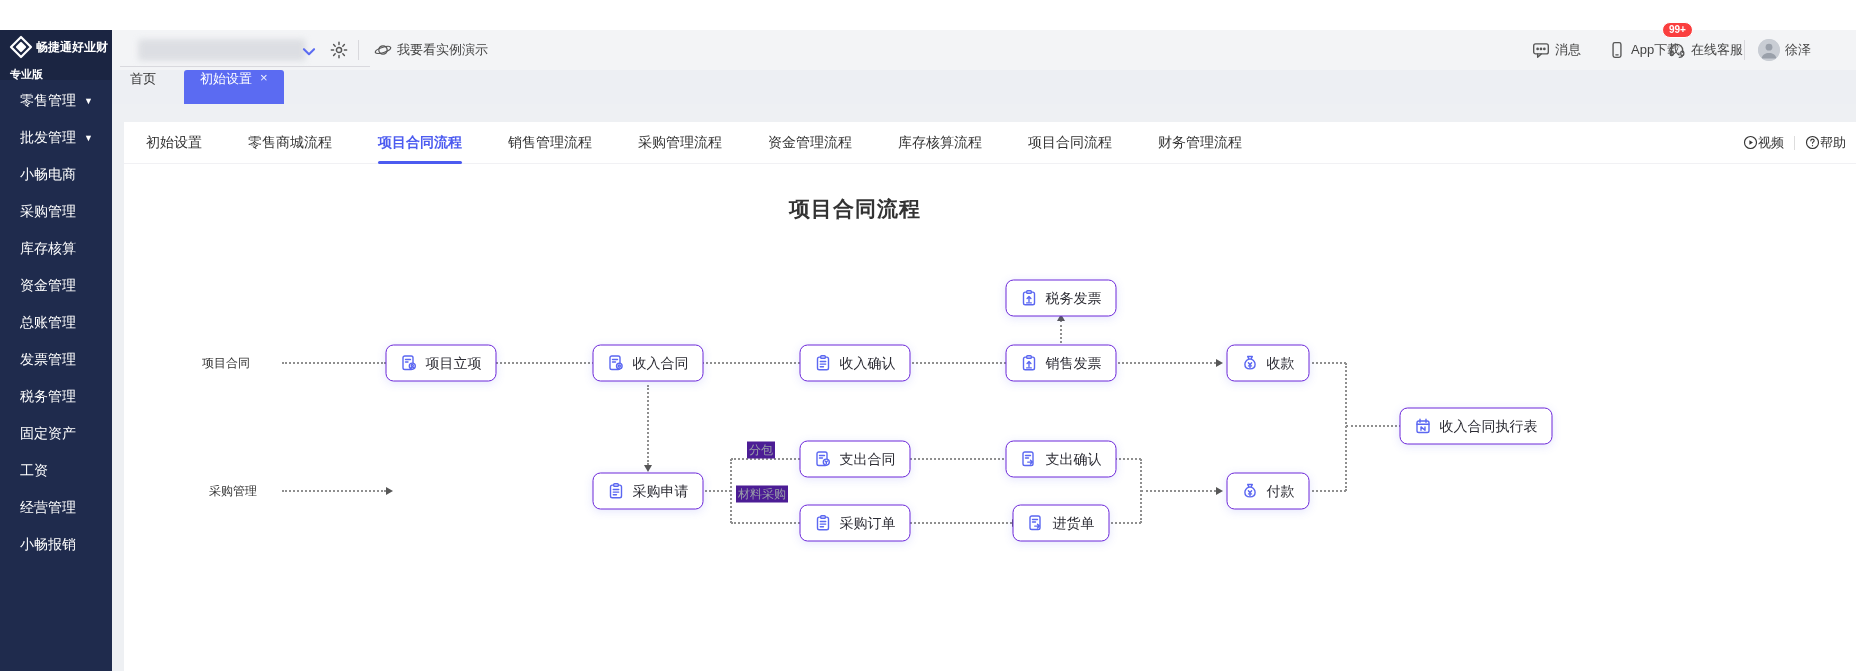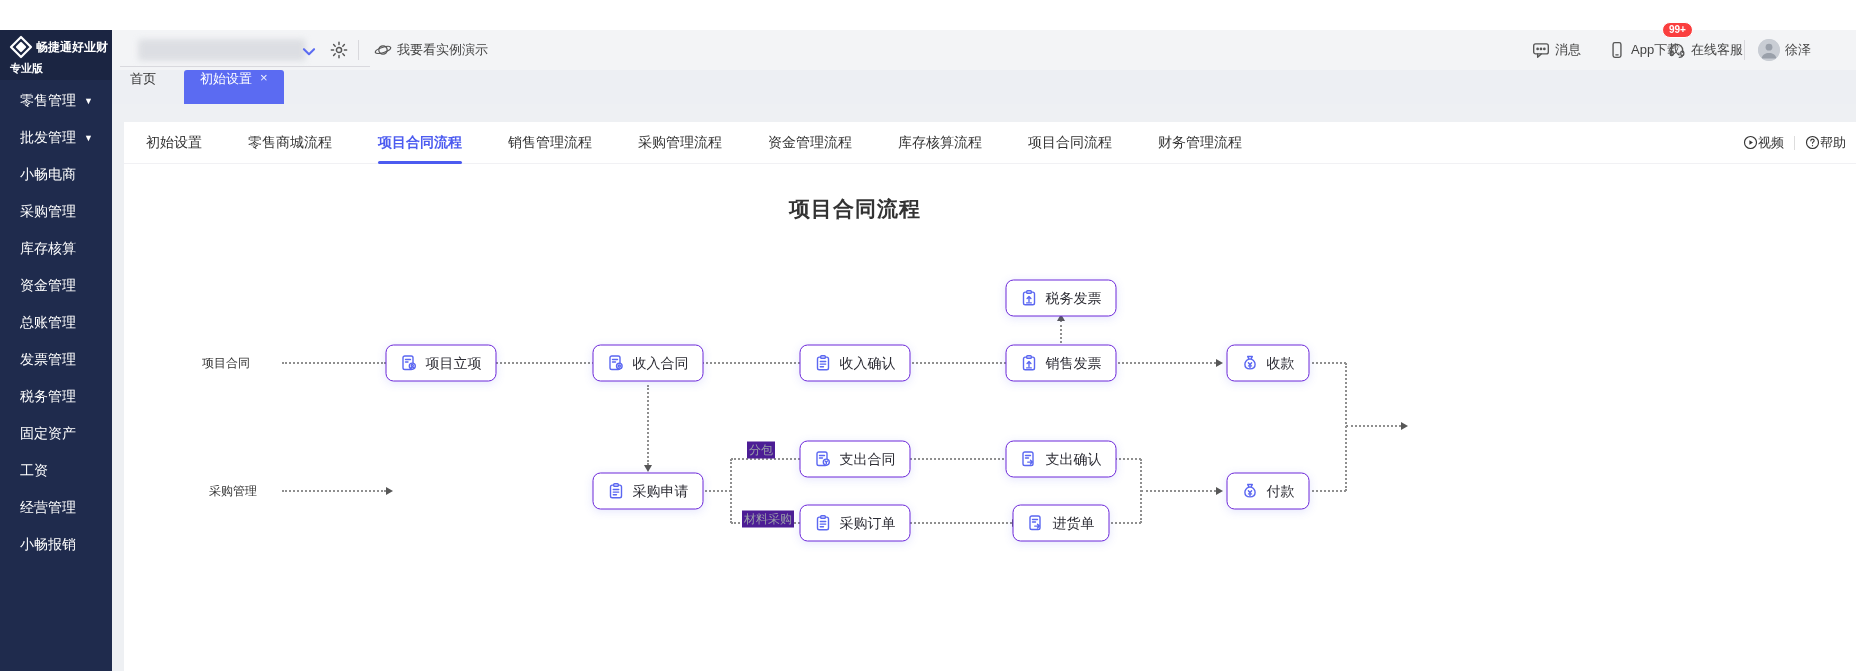--- a/index.html
+++ b/index.html
@@ -6,21 +6,21 @@
   html,body { width:1856px; height:671px; overflow:hidden; background:#fff;
     font-family:"Liberation Sans","DejaVu Sans",sans-serif; }
   .app { position:relative; width:1856px; height:671px; background:#fff; overflow:hidden; }
 
   
   .sidebar { position:absolute; left:0; top:30px; width:112px; bottom:0; background:#1f2b4d; z-index:5; }
   .logo-block { height:50px; background:#1b2542; padding:4px 6px 2px 8px; position:relative; }
   .logo-row { display:flex; align-items:center; }
   .logo-mark { width:26px; height:26px; flex:0 0 26px; }
   .logo-title { color:#fff; font-size:12px; font-weight:bold; margin-left:2px; white-space:nowrap; letter-spacing:0; }
-  .logo-sub { color:#fff; font-size:11px; font-weight:bold; margin-top:1px; padding-left:2px; }
+  .logo-sub { color:#fff; font-size:11px; font-weight:bold; margin-top:7px; padding-left:2px; }
   .side-menu { padding-top:2px; }
   .side-item { height:37px; display:flex; align-items:center; padding-left:20px; color:#fff;
     font-size:14px; cursor:pointer; white-space:nowrap; }
   .side-item .caret { margin-left:8px; font-size:9px; color:#fff; }
 
   
   .topbar { position:absolute; left:112px; top:30px; right:0; height:40px; background:#f3f4f6; z-index:4; }
   .acct-blur { position:absolute; left:26px; top:9px; width:168px; height:22px; background:#d9dbe0;
     border-radius:4px; filter:blur(3px); opacity:.85; }
   .acct-underline { position:absolute; left:8px; top:36px; width:250px; height:1px; background:#d9d9de; }
@@ -339,20 +339,28 @@
         <span>销售发票</span>
       </div>
       <div class="flow-node" style="left: 1268px; top: 363px;">
         <span class="nicon"><svg viewBox="0 0 17 17" fill="none" stroke="#5b67f1" stroke-width="1.4" stroke-linecap="round" stroke-linejoin="round">
             <path d="M6.2 2h4.6l-1.2 2.6H7.4z"></path>
             <path d="M7.4 4.6C4.8 5.7 3.4 7.7 3.4 10c0 3 2.2 4.4 5.1 4.4s5.1-1.4 5.1-4.4c0-2.3-1.4-4.3-4-5.4"></path>
             <path d="M6.9 8.3 8.5 10.2 10.1 8.3M8.5 10.2v3M7 11.4h3"></path>
           </svg></span>
         <span>收款</span>
       </div>
+      <div class="flow-node" style="left: 1476px; top: 426px;">
+        <span class="nicon"><svg viewBox="0 0 17 17" fill="none" stroke="#5b67f1" stroke-width="1.4" stroke-linecap="round" stroke-linejoin="round">
+            <rect x="2.5" y="3.5" width="12" height="11.5" rx="1.8"></rect>
+            <path d="M5.5 1.8v3M11.5 1.8v3M2.5 6.8h12"></path>
+            <path d="M6.5 12.8V9.4l4 3.4V9.4"></path>
+          </svg></span>
+        <span>收入合同执行表</span>
+      </div>
       <div class="flow-node" style="left: 648px; top: 491px;">
         <span class="nicon"><svg viewBox="0 0 17 17" fill="none" stroke="#5b67f1" stroke-width="1.4" stroke-linecap="round" stroke-linejoin="round">
             <rect x="3" y="2.6" width="11" height="12.6" rx="1.8"></rect>
             <rect x="6.2" y="1.2" width="4.6" height="2.6" rx="0.8" fill="#fff"></rect>
             <path d="M5.8 7h5.4M5.8 9.6h5.4M5.8 12.2h3.2"></path>
           </svg></span>
         <span>采购申请</span>
       </div>
       <div class="flow-node" style="left: 855px; top: 459px;">
         <span class="nicon"><svg viewBox="0 0 17 17" fill="none" stroke="#5b67f1" stroke-width="1.4" stroke-linecap="round" stroke-linejoin="round">
@@ -389,16 +397,16 @@
       </div>
       <div class="flow-node" style="left: 1268px; top: 491px;">
         <span class="nicon"><svg viewBox="0 0 17 17" fill="none" stroke="#5b67f1" stroke-width="1.4" stroke-linecap="round" stroke-linejoin="round">
             <path d="M6.2 2h4.6l-1.2 2.6H7.4z"></path>
             <path d="M7.4 4.6C4.8 5.7 3.4 7.7 3.4 10c0 3 2.2 4.4 5.1 4.4s5.1-1.4 5.1-4.4c0-2.3-1.4-4.3-4-5.4"></path>
             <path d="M6.9 8.3 8.5 10.2 10.1 8.3M8.5 10.2v3M7 11.4h3"></path>
           </svg></span>
         <span>付款</span>
       </div>
       <div class="edge-label" style="left: 761px; top: 450px;">分包</div>
-      <div class="edge-label" style="left: 762px; top: 519px; margin-left: 6px;">材料采购</div>
+      <div class="edge-label" style="left: 762px; top: 494px;">材料采购</div>
     </div>
 
 </div>
 
 </body></html>

